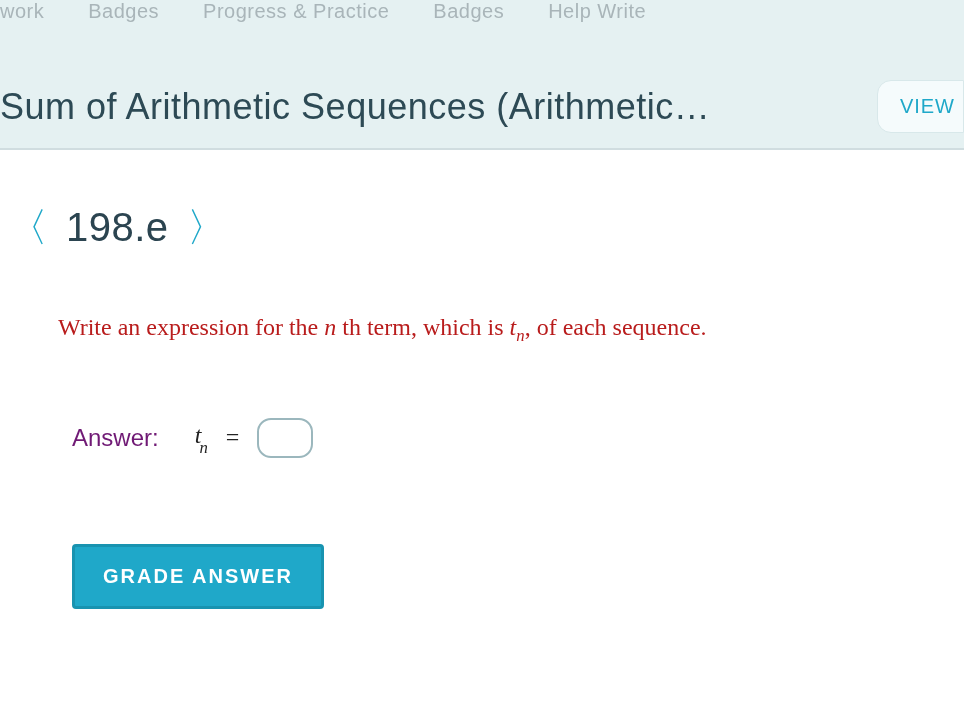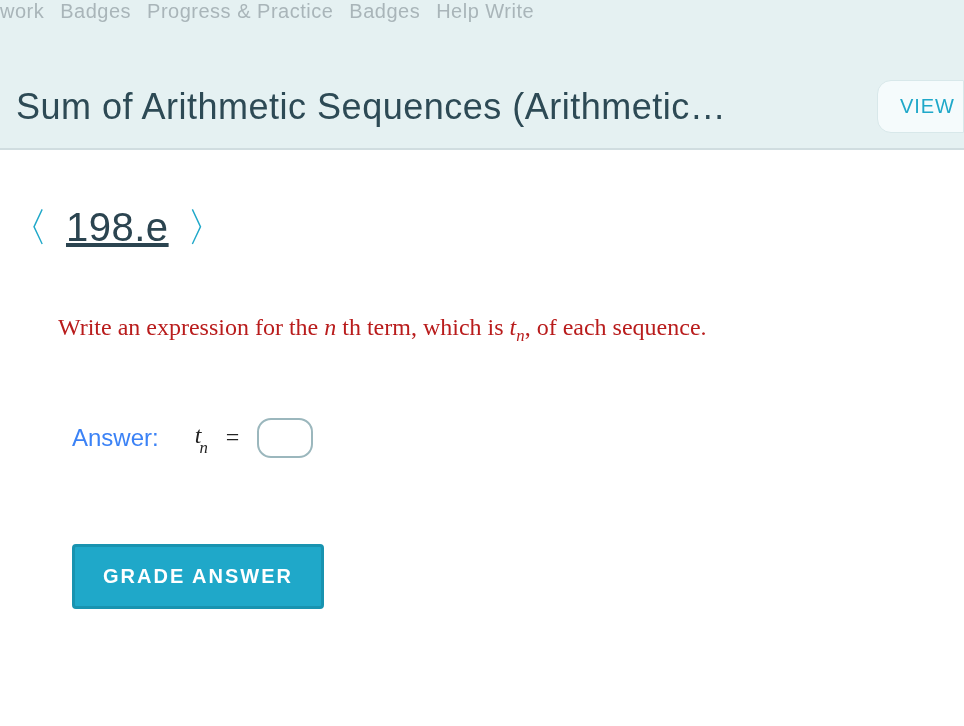--- a/index.html
+++ b/index.html
@@ -6,21 +6,21 @@
   html, body { width: 964px; height: 726px; font-family: -apple-system, BlinkMacSystemFont, "Segoe UI", Arial, sans-serif; background: #ffffff; overflow: hidden; }
   
   .topbar {
     background: #e5f1f2;
     height: 150px;
     position: relative;
     border-bottom: 2px solid #d0dde0;
   }
   .nav {
     display: flex;
-    gap: 16px;
+    gap: 44px;
     padding: 0 0 0 0;
     color: #a9b5b9;
     font-size: 20px;
     font-weight: 500;
     letter-spacing: 0.5px;
     position: absolute;
     top: 0;
     left: 0;
   }
   .nav-item { white-space: nowrap; cursor: pointer; }
@@ -33,21 +33,21 @@
     display: flex;
     align-items: center;
     justify-content: space-between;
     padding-right: 0;
   }
   .page-title {
     font-size: 36px;
     font-weight: 500;
     color: #2d4a55;
     letter-spacing: 0.5px;
-    padding-left: 16px;
+    padding-left: 0;
   }
   .view-btn {
     background: #f5fbfc;
     border: 1px solid #d8e8ea;
     border-radius: 14px 0 0 14px;
     color: #1fa8c9;
     font-size: 20px;
     font-weight: 400;
     letter-spacing: 1px;
     padding: 14px 8px 14px 22px;
@@ -65,21 +65,21 @@
     color: #2b4450;
     font-weight: 400;
   }
   .chev {
     color: #1fa8c9;
     font-size: 40px;
     cursor: pointer;
     font-weight: 300;
     user-select: none;
   }
-  .qnum { font-family: Arial, sans-serif; letter-spacing: 0.5px; text-decoration: underline; }
+  .qnum { font-family: Arial, sans-serif; letter-spacing: 0.5px; }
   
   .prompt {
     font-family: Georgia, "Times New Roman", serif;
     font-size: 24px;
     color: #b91c1c;
     margin: 54px 0 0 50px;
     line-height: 1.5;
   }
   .prompt .ital { font-style: italic; }
   .prompt .sub { font-size: 0.7em; vertical-align: sub; font-style: italic; }
@@ -92,21 +92,21 @@
   }
   
   .answer-row {
     display: flex;
     align-items: center;
     gap: 36px;
     margin: 70px 0 0 64px;
   }
   .answer-label {
     font-size: 24px;
-    color: #3b82f6;
+    color: #701a75;
     font-weight: 500;
   }
   .tn-eq {
     font-family: Georgia, "Times New Roman", serif;
     font-size: 24px;
     color: #232323;
     display: inline-flex;
     align-items: center;
     gap: 18px;
   }

